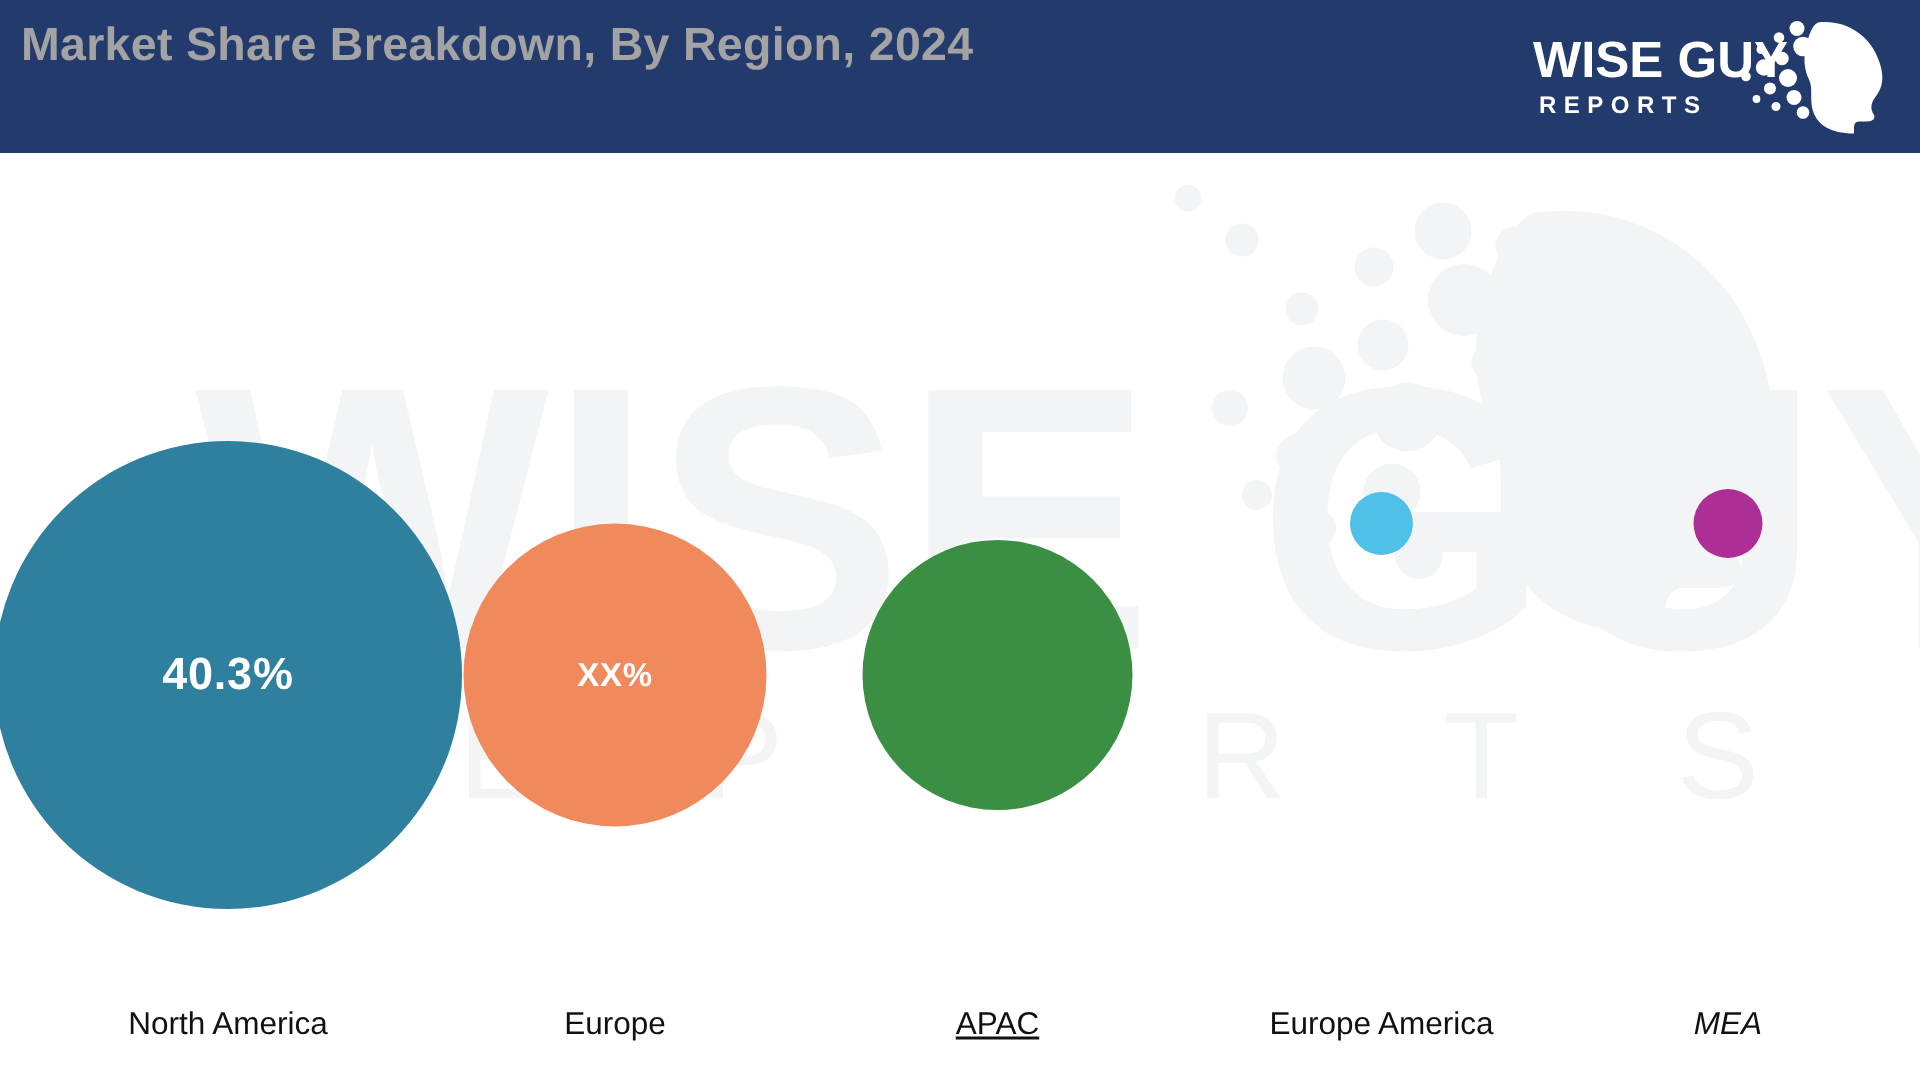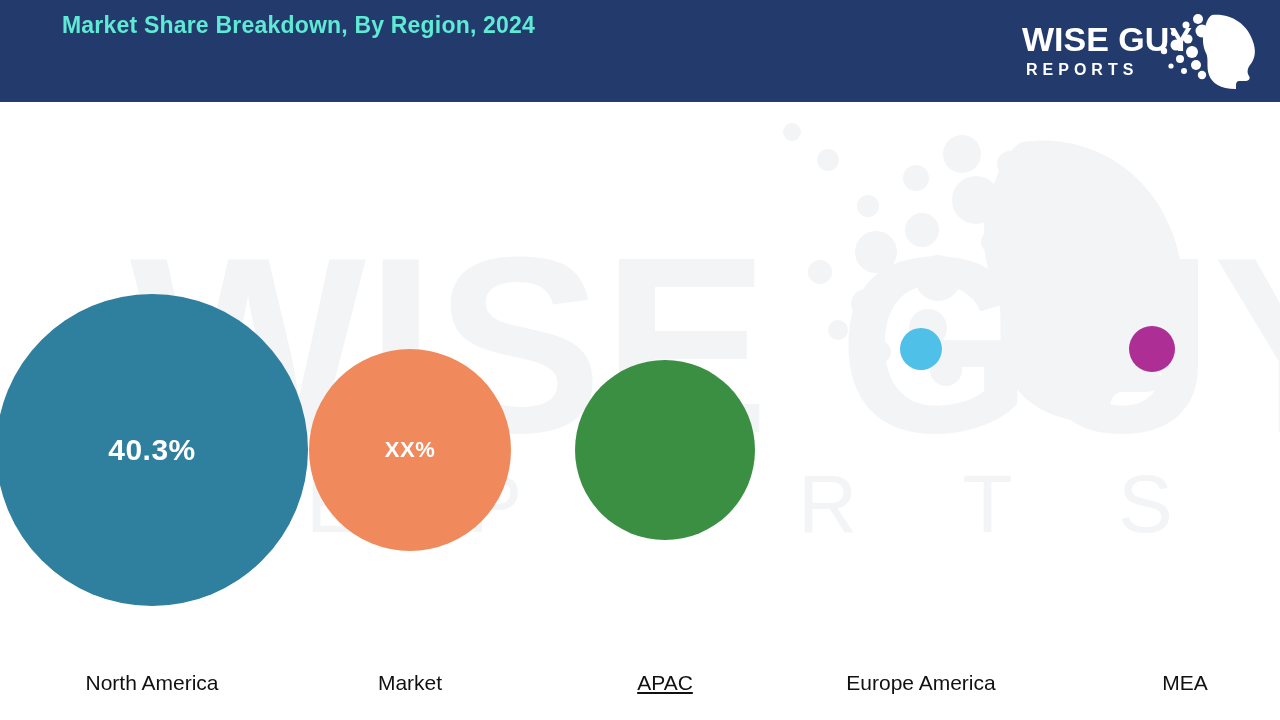--- a/index.html
+++ b/index.html
@@ -27,26 +27,25 @@
     left: 0; top: 0;
     width: 1280px;
     height: 102px;
     background: #233B6C;
     overflow: hidden;
   }
   #header-title {
     position: absolute;
     left: 14px;
     top: 12px;
-    font-size: 23px;
+    font-size: 31px;
     font-weight: bold;
-    color: #5eead4;
+    color: #a3a3a3;
     letter-spacing: 0.2px;
     white-space: nowrap;
-    margin-left: 48px;
   }
 
   
   #header-logo {
     position: absolute;
     right: 14px;
     top: 9px;
     width: 250px;
     height: 84px;
   }
@@ -215,20 +214,20 @@
         <span class="bubble-label small"></span>
       </div>
 
       <div class="bubble" style="left:1129px; top:224px; width:46px; height:46px; background:#AD2E95;">
         <span class="bubble-label small"></span>
       </div>
     </div>
 
     <div id="category-labels">
       <div class="cat-label" style="left:152px;">North America</div>
-      <div class="cat-label" style="left:410px;">Market</div>
+      <div class="cat-label" style="left:410px;">Europe</div>
       <div class="cat-label" style="left:665px;text-decoration:underline;">APAC</div>
       <div class="cat-label" style="left:921px;">Europe America</div>
-      <div class="cat-label" style="left:1185px;">MEA</div>
+      <div class="cat-label" style="left:1152px;font-style:italic;">MEA</div>
     </div>
 
   </div>
 </div>
 
 </body></html>

